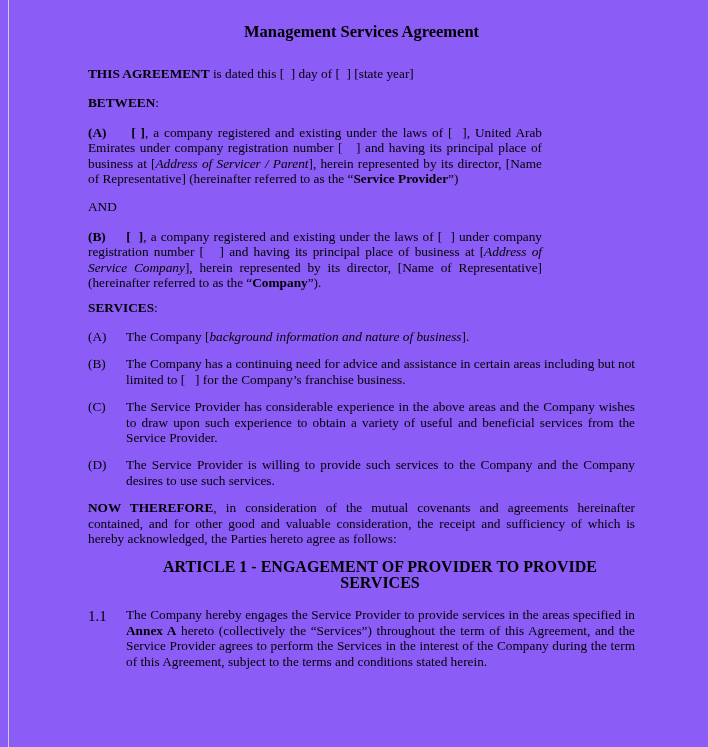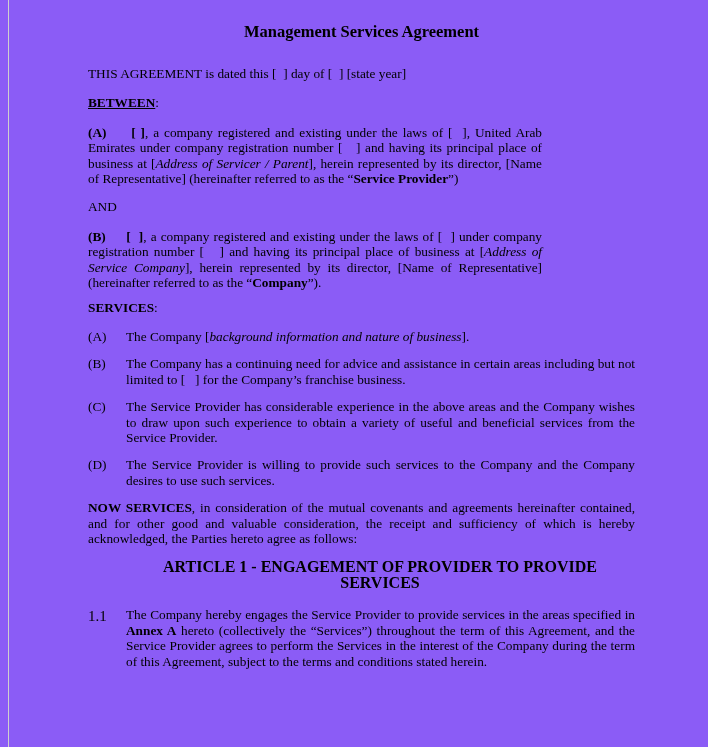--- a/index.html
+++ b/index.html
@@ -75,23 +75,23 @@
 </head>
 <body>
 
 <div class="page">
   <div class="left-edge"></div>
 
   <div class="content">
 
     <div class="doc-title"><span style="font-weight: bold;">Management Services Agreement</span></div>
 
-    <p class="para"><span style="font-weight: normal;">THIS AGREEMENT</span><span> is dated this [&nbsp;&nbsp;] day of [&nbsp;&nbsp;] [state year]</span></p>
+    <p class="para"><span style="font-weight: bold;">THIS AGREEMENT</span><span> is dated this [&nbsp;&nbsp;] day of [&nbsp;&nbsp;] [state year]</span></p>
 
-    <p class="para"><span style="font-weight: bold; text-decoration: underline;">BETWEEN</span><span>:</span></p>
+    <p class="para"><span style="font-weight: bold;">BETWEEN</span><span>:</span></p>
 
     <p class="para party mb13"><span style="font-weight: bold;">(A)</span><span>&nbsp;&nbsp;&nbsp;&nbsp;&nbsp;</span><span style="font-weight: bold;">[&nbsp;]</span><span>, a company registered and existing under the laws of [&nbsp;&nbsp;], United Arab Emirates under company registration number [&nbsp;&nbsp;&nbsp;] and having its principal place of business at [</span><span style="font-style: italic;">Address of Servicer / Parent</span><span>], herein represented by its director, [Name of Representative] (hereinafter referred to as the “</span><span style="font-weight: bold;">Service Provider</span><span>”)</span></p>
 
     <p class="para"><span>AND</span></p>
 
     <p class="para party mb10"><span style="font-weight: bold;">(B)</span><span>&nbsp;&nbsp;&nbsp;&nbsp;&nbsp;</span><span style="font-weight: bold;">[&nbsp;&nbsp;]</span><span>, a company registered and existing under the laws of [&nbsp;&nbsp;] under company registration number [&nbsp;&nbsp;&nbsp;] and having its principal place of business at [</span><span style="font-style: italic;">Address of Service Company</span><span>], herein represented by its director, [Name of Representative](hereinafter referred to as the “</span><span style="font-weight: bold;">Company</span><span>”).</span></p>
 
 
     <p class="para mb13"><span style="font-weight: bold;">SERVICES</span><span>:</span></p>
 
@@ -108,21 +108,21 @@
     <div class="list-item">
       <span class="item-label">(C)</span>
       <span class="item-text"><span>The Service Provider has considerable experience in the above areas and the Company wishes to draw upon such experience to obtain a variety of useful and beneficial services from the Service Provider.</span></span>
     </div>
 
     <div class="list-item">
       <span class="item-label">(D)</span>
       <span class="item-text"><span>The Service Provider is willing to provide such services to the Company and the Company desires to use such services.</span></span>
     </div>
 
-    <p class="para just mb13"><span style="font-weight: bold;">NOW SERVICES</span><span>, in consideration of the mutual covenants and agreements hereinafter contained, and for other good and valuable consideration, the receipt and sufficiency of which is hereby acknowledged, the Parties hereto agree as follows:</span></p>
+    <p class="para just mb13"><span style="font-weight: bold;">NOW THEREFORE</span><span>, in consideration of the mutual covenants and agreements hereinafter contained, and for other good and valuable consideration, the receipt and sufficiency of which is hereby acknowledged, the Parties hereto agree as follows:</span></p>
 
     <p class="article-heading"><span style="font-weight: bold;">ARTICLE 1 - ENGAGEMENT OF PROVIDER TO PROVIDE SERVICES</span></p>
 
     <div class="list-item">
       <span class="item-label small">1.1</span>
       <span class="item-text"><span>The Company hereby engages the Service Provider to provide services in the areas specified in </span><span style="font-weight: bold;">Annex A</span><span> hereto (collectively the “Services”) throughout the term of this Agreement, and the Service Provider agrees to perform the Services in the interest of the Company during the term of this Agreement, subject to the terms and conditions stated herein.</span></span>
     </div>
 
   </div>
 </div>

